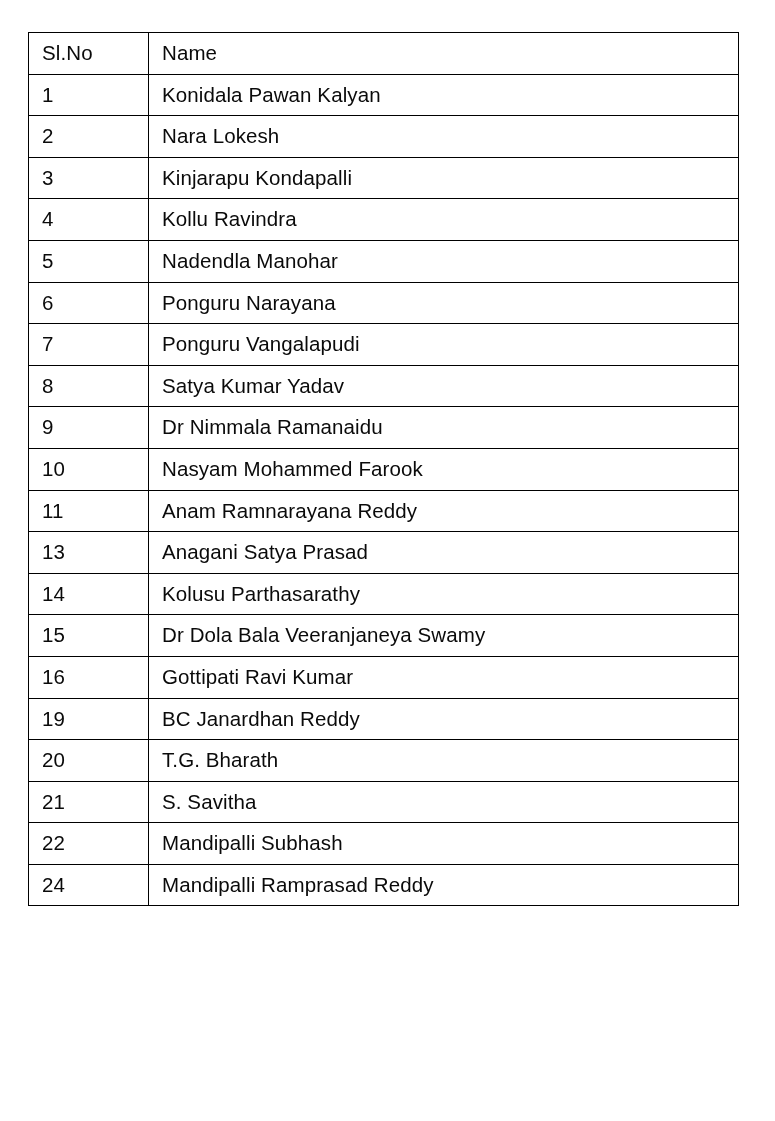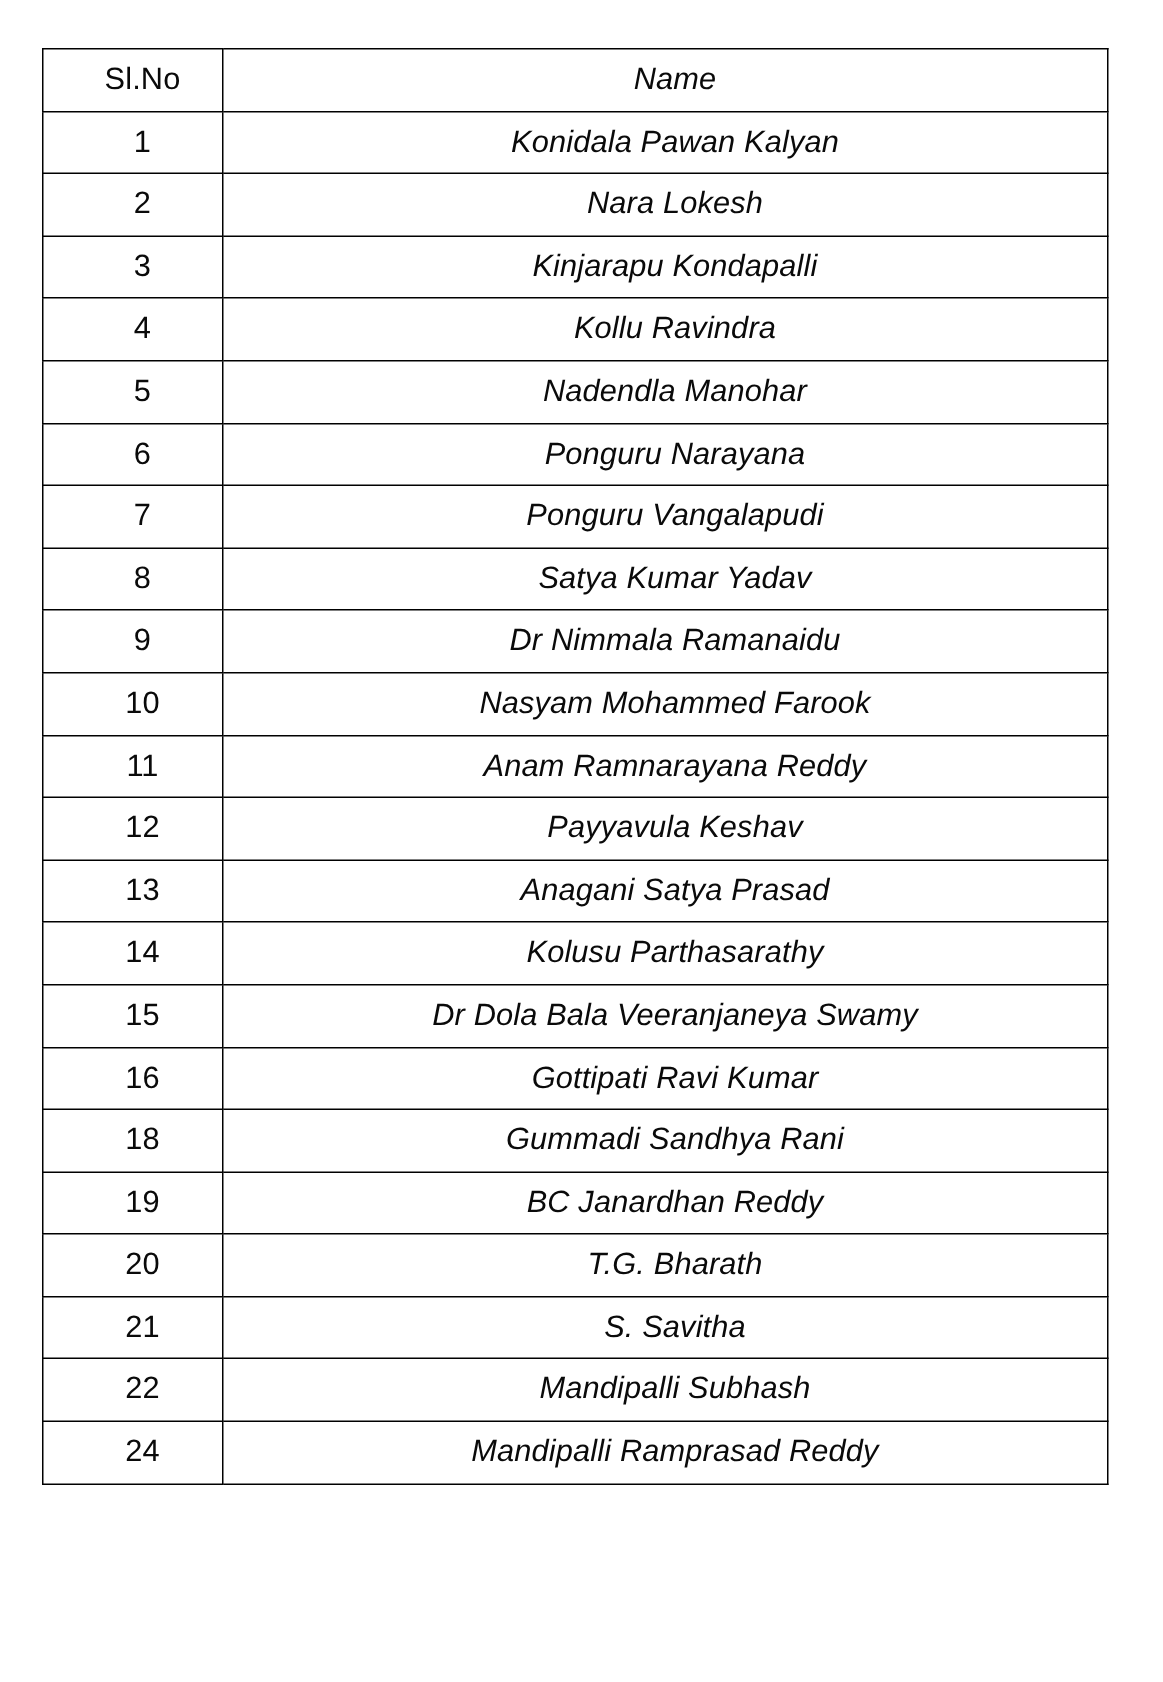--- a/index.html
+++ b/index.html
@@ -30,39 +30,38 @@
     background: #ffffff;
   }
   .name-table col.col-slno { width: 120px; }
   .name-table col.col-name { width: 590px; }
   .name-table td,
   .name-table th {
     border: 1.4px solid #000000;
     height: 41.6px;
     box-sizing: border-box;
     padding: 0 0 0 13px;
-    text-align: center;
+    text-align: left;
     vertical-align: middle;
     font-weight: normal;
     font-size: 20.5px;
     line-height: 1.1;
     letter-spacing: 0.1px;
     color: #0a0a0a;
     white-space: nowrap;
     overflow: hidden;
   }
   .name-table th {
     font-size: 20.5px;
   }
   .cell-slno {
     padding-left: 13px;
   }
   .cell-name {
     padding-left: 14px;
-    font-style: italic;
   }
 </style>
 </head>
 <body>
 
 <div class="page">
   <table class="name-table">
     <colgroup>
       <col class="col-slno">
       <col class="col-name">
@@ -112,42 +111,34 @@
         </tr>
         <tr>
           <td class="cell-slno">10</td>
           <td class="cell-name">Nasyam Mohammed Farook</td>
         </tr>
         <tr>
           <td class="cell-slno">11</td>
           <td class="cell-name">Anam Ramnarayana Reddy</td>
         </tr>
         <tr>
-          <td class="cell-slno">12</td>
-          <td class="cell-name">Payyavula Keshav</td>
-        </tr>
-        <tr>
           <td class="cell-slno">13</td>
           <td class="cell-name">Anagani Satya Prasad</td>
         </tr>
         <tr>
           <td class="cell-slno">14</td>
           <td class="cell-name">Kolusu Parthasarathy</td>
         </tr>
         <tr>
           <td class="cell-slno">15</td>
           <td class="cell-name">Dr Dola Bala Veeranjaneya Swamy</td>
         </tr>
         <tr>
           <td class="cell-slno">16</td>
           <td class="cell-name">Gottipati Ravi Kumar</td>
-        </tr>
-        <tr>
-          <td class="cell-slno">18</td>
-          <td class="cell-name">Gummadi Sandhya Rani</td>
         </tr>
         <tr>
           <td class="cell-slno">19</td>
           <td class="cell-name">BC Janardhan Reddy</td>
         </tr>
         <tr>
           <td class="cell-slno">20</td>
           <td class="cell-name">T.G. Bharath</td>
         </tr>
         <tr>

